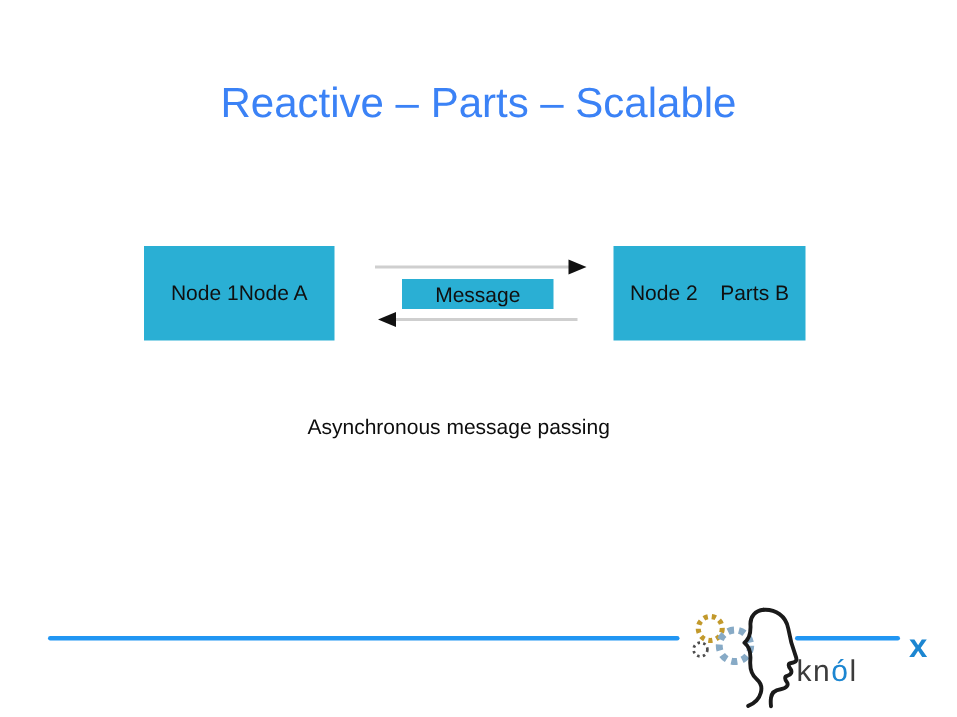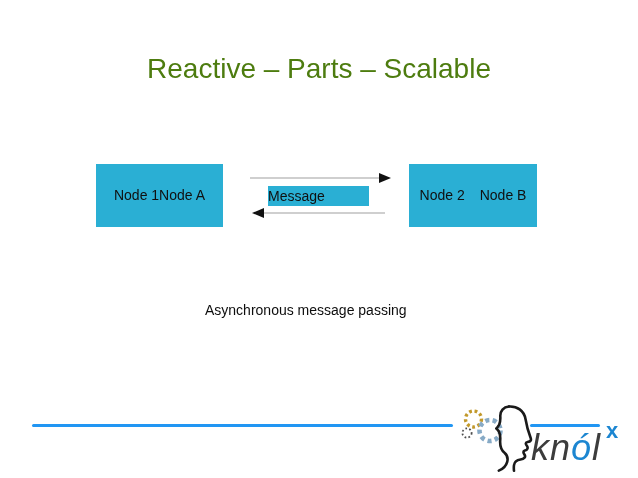--- a/index.html
+++ b/index.html
@@ -12,67 +12,66 @@
     font-family: "Liberation Sans", sans-serif;
     color: #0d0d0d;
   }
   .title {
     position: absolute;
     left: 0; right: 0; top: 55px;
     margin: 0;
     text-align: center;
     font-size: 28px;
     font-weight: 400;
-    color: #4d7c0f;
+    color: #3b82f6;
     line-height: 1;
   }
   .node-box {
     position: absolute;
     background: #2AAFD4;
     display: flex;
     flex-direction: row;
     justify-content: center;
     align-items: center;
     font-size: 14px;
     line-height: 19px;
     color: #101010;
   }
   .node1 { left: 96px;  top: 164px; width: 127px; height: 63px; }
   .node2 { left: 409px; top: 164px; width: 128px; height: 63px; gap: 15px; }
   .msg-box {
     position: absolute;
     left: 268px; top: 186px; width: 101px; height: 20px;
     background: #2AAFD4;
-    display: flex; justify-content: flex-start; align-items: center;
+    display: flex; justify-content: center; align-items: center;
     font-size: 14px; color: #101010;
   }
   .arrow-line { position: absolute; height: 2px; background: #cfcfcf; }
   .arrow-top-line { left: 250px; top: 177px; width: 132px; }
   .arrow-bottom-line { left: 263px; top: 212px; width: 122px; }
   .arrowhead-right {
     position: absolute; left: 379px; top: 173px; width: 0; height: 0;
     border-top: 5px solid transparent; border-bottom: 5px solid transparent;
     border-left: 12px solid #111111;
   }
   .arrowhead-left {
     position: absolute; left: 252px; top: 208px; width: 0; height: 0;
     border-top: 5px solid transparent; border-bottom: 5px solid transparent;
     border-right: 12px solid #111111;
   }
-  .bullets { position: absolute; left: 205px; top: 277px; margin-top: 26px; }
+  .bullets { position: absolute; left: 205px; top: 277px; }
   .bullets p { margin: 0 0 19px 0; font-size: 14px; line-height: 14px; color: #0d0d0d; }
   .footer-line { position: absolute; top: 424px; height: 3px; background: #2196F3; border-radius: 2px; }
   .footer-line-main  { left: 32px;  width: 421px; }
   .footer-line-brand { left: 530px; width: 70px; }
   .logo-svg { position: absolute; left: 455px; top: 400px; width: 80px; height: 78px; }
   .brand-text {
     position: absolute; left: 531px; top: 433px;
-    font-size: 36px; line-height: 30px; font-weight: 400; letter-spacing: 1px;
+    font-size: 20px; line-height: 30px; font-weight: 400; letter-spacing: 1px;
     white-space: nowrap;
-    font-style: italic;
   }
   .brand-dark { color: #3C3C3C; }
   .brand-blue { color: #1C86D1; }
   .brand-x {
     position: absolute; left: 606px; top: 420px;
     font-size: 22px; font-weight: 700; line-height: 22px; color: #1C86D1;
   }
 </style>
 </head>
 <body>
@@ -81,21 +80,21 @@
 
   <h1 class="title">Reactive – Parts – Scalable</h1>
 
   <div class="node-box node1">
     <div>Node 1</div>
     <div>Node A</div>
   </div>
 
   <div class="node-box node2">
     <div>Node 2</div>
-    <div>Node B</div>
+    <div>Parts B</div>
   </div>
 
   <div class="arrow-line arrow-top-line"></div>
   <div class="arrowhead-right"></div>
 
   <div class="msg-box">
     <span>Message</span>
   </div>
 
   <div class="arrow-line arrow-bottom-line"></div>

